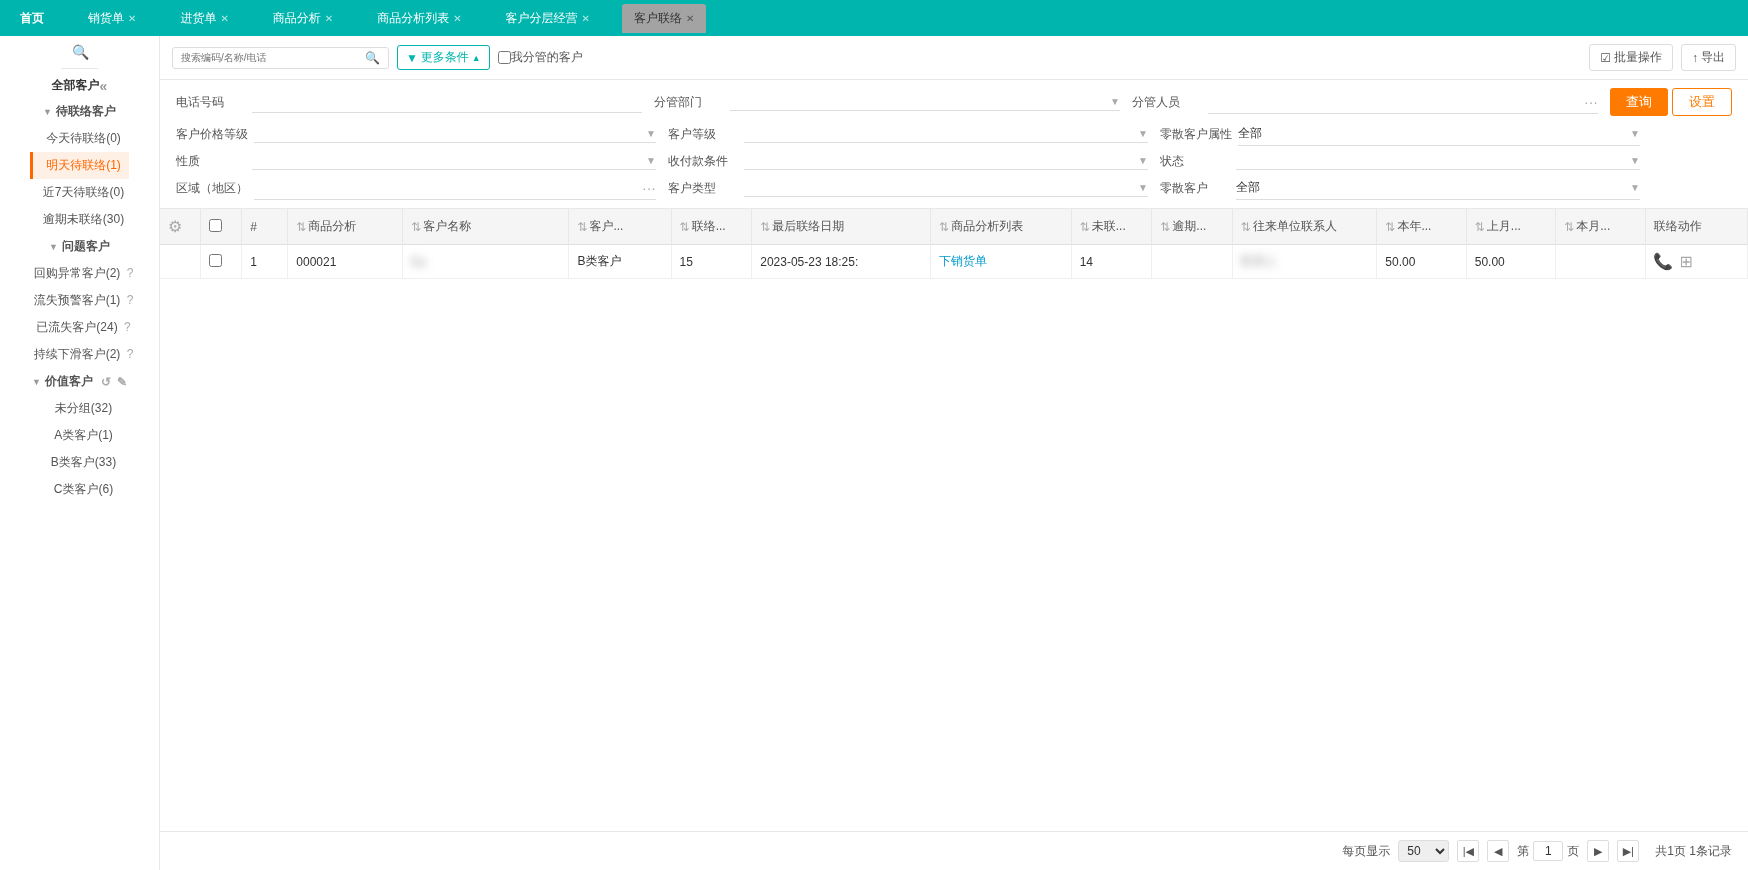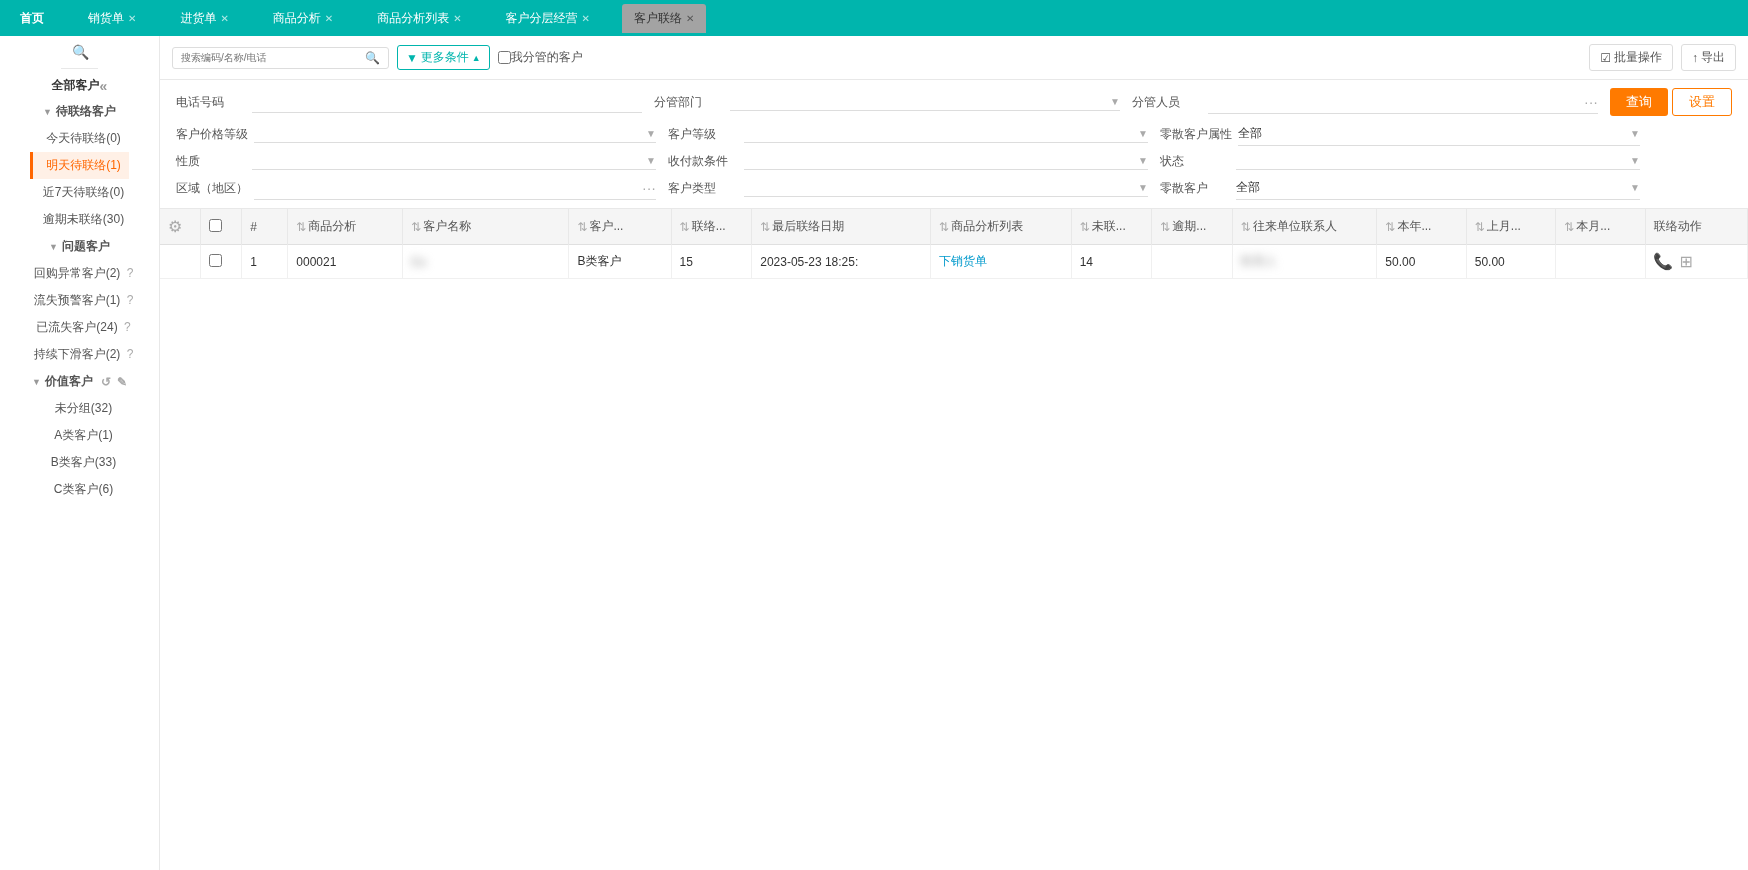--- a/index.html
+++ b/index.html
@@ -675,14 +675,32 @@
               <div class="action-icons">
                 <span class="action-icon" title="联络">📞</span>
                 <span class="action-icon" title="详情">⊞</span>
               </div>
             </td>
           </tr>
         </tbody>
       </table>
     </div>
 
+    <div class="pagination">
+      <span class="pagination-label">每页显示</span>
+      <select class="pagination-select">
+        <option>50</option>
+        <option>100</option>
+        <option>200</option>
+      </select>
+      <div class="pagination-btn">|◀</div>
+      <div class="pagination-btn">◀</div>
+      <div class="page-info">
+        <span>第</span>
+        <input class="page-input" type="text" value="1" style="">
+        <span>页</span>
+      </div>
+      <div class="pagination-btn">▶</div>
+      <div class="pagination-btn">▶|</div>
+      <span class="total-info">共1页 1条记录</span>
+    </div>
   </div>
 </div>
 
 </body></html>

